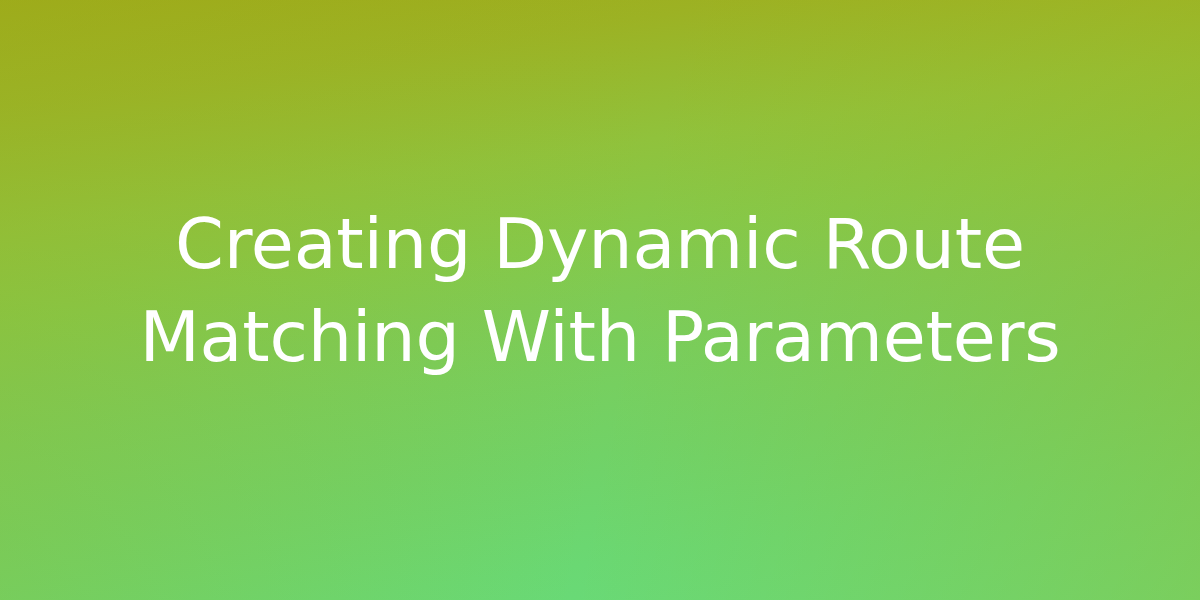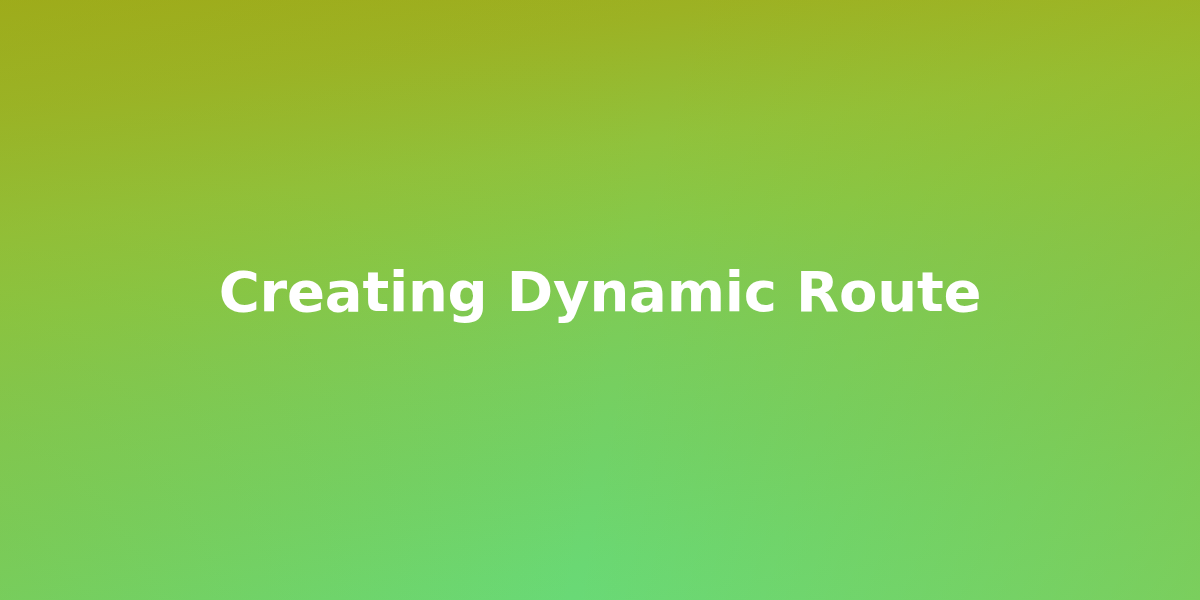--- a/index.html
+++ b/index.html
@@ -43,28 +43,29 @@
     position: relative;
     width: 100%;
     text-align: center;
     padding-bottom: 18px; 
     box-sizing: border-box;
   }
 
   .title-line {
     display: block;
     font-family: "DejaVu Sans", "Liberation Sans", sans-serif;
-    font-weight: 700;
-    font-size: 56px;
+    font-weight: 400;
+    font-size: 70px;
     line-height: 93px;
     letter-spacing: -0.2px;
     color: #ffffff;
     white-space: nowrap;
   }
 </style>
 </head>
 <body>
 
 <div class="banner">
   <div class="title-block">
     <span class="title-line">Creating Dynamic Route</span>
+    <span class="title-line">Matching With Parameters</span>
   </div>
 </div>
 
 </body></html>

